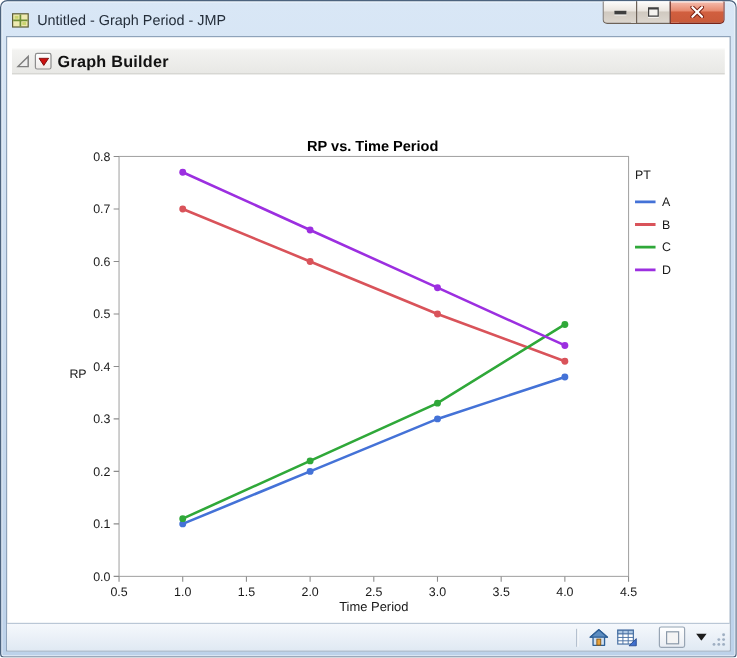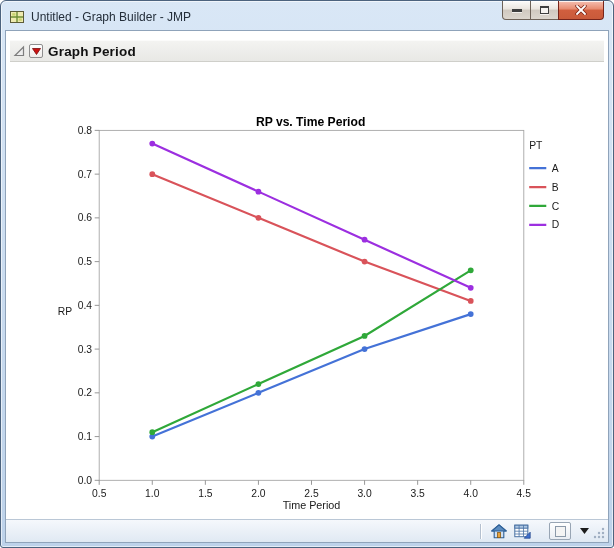--- a/index.html
+++ b/index.html
@@ -79,21 +79,21 @@
 <div class="window">
 
   <div class="titlebar">
     <svg class="title-icon" viewBox="0 0 16 16">
       <rect x="1.5" y="2.5" width="13" height="11" fill="#eeeab0" stroke="#5c5c38" stroke-width="1"></rect>
       <line x1="8" y1="3" x2="8" y2="13" stroke="#6f8f36" stroke-width="1.4"></line>
       <line x1="2" y1="8" x2="14" y2="8" stroke="#6f8f36" stroke-width="1.4"></line>
       <rect x="3.2" y="4.2" width="3.2" height="2.4" fill="#c9d46e"></rect>
       <rect x="9.6" y="9.4" width="3.2" height="2.4" fill="#c9d46e"></rect>
     </svg>
-    <div class="title-text">Untitled - Graph Builder - JMP</div>
+    <div class="title-text">Untitled - Graph Period - JMP</div>
   </div>
   <div class="win-buttons">
     <div class="win-btn min">
       <div class="glyph-min"></div>
     </div>
     <div class="win-btn">
       <div class="glyph-restore"></div>
     </div>
     <div class="win-btn close">
       <svg width="12" height="10" viewBox="0 0 12 10">
@@ -109,21 +109,21 @@
 
     <div class="gb-header">
       <svg class="disclosure" viewBox="0 0 13 13">
         <polygon points="10.5,2 10.5,10.5 2,10.5" fill="#ededed" stroke="#7e7e7e" stroke-width="1.2"></polygon>
       </svg>
       <div class="red-tri-btn">
         <svg width="9" height="7" viewBox="0 0 9 7">
           <polygon points="0.5,0.5 8.5,0.5 4.5,6.5" fill="#cc1111" stroke="#7a0c0c" stroke-width="0.8"></polygon>
         </svg>
       </div>
-      <div class="gb-title">Graph Period</div>
+      <div class="gb-title">Graph Builder</div>
     </div>
 
     <div class="chart-region">
       <svg viewBox="0 0 604 458">
         <text x="306" y="21" text-anchor="middle" font-size="13.5" font-weight="bold" fill="#000">RP vs. Time Period</text>
         <text x="33" y="231" text-anchor="middle" font-size="11.5" fill="#1a1a1a">RP</text>
         <text x="307" y="447" text-anchor="middle" font-size="12" fill="#1a1a1a">Time Period</text>
         <text x="549" y="47" font-size="11.5" fill="#1a1a1a">PT</text>
 
       <rect x="71" y="26" width="472" height="389" fill="none" stroke="#a6a6a6" stroke-width="1"></rect>

